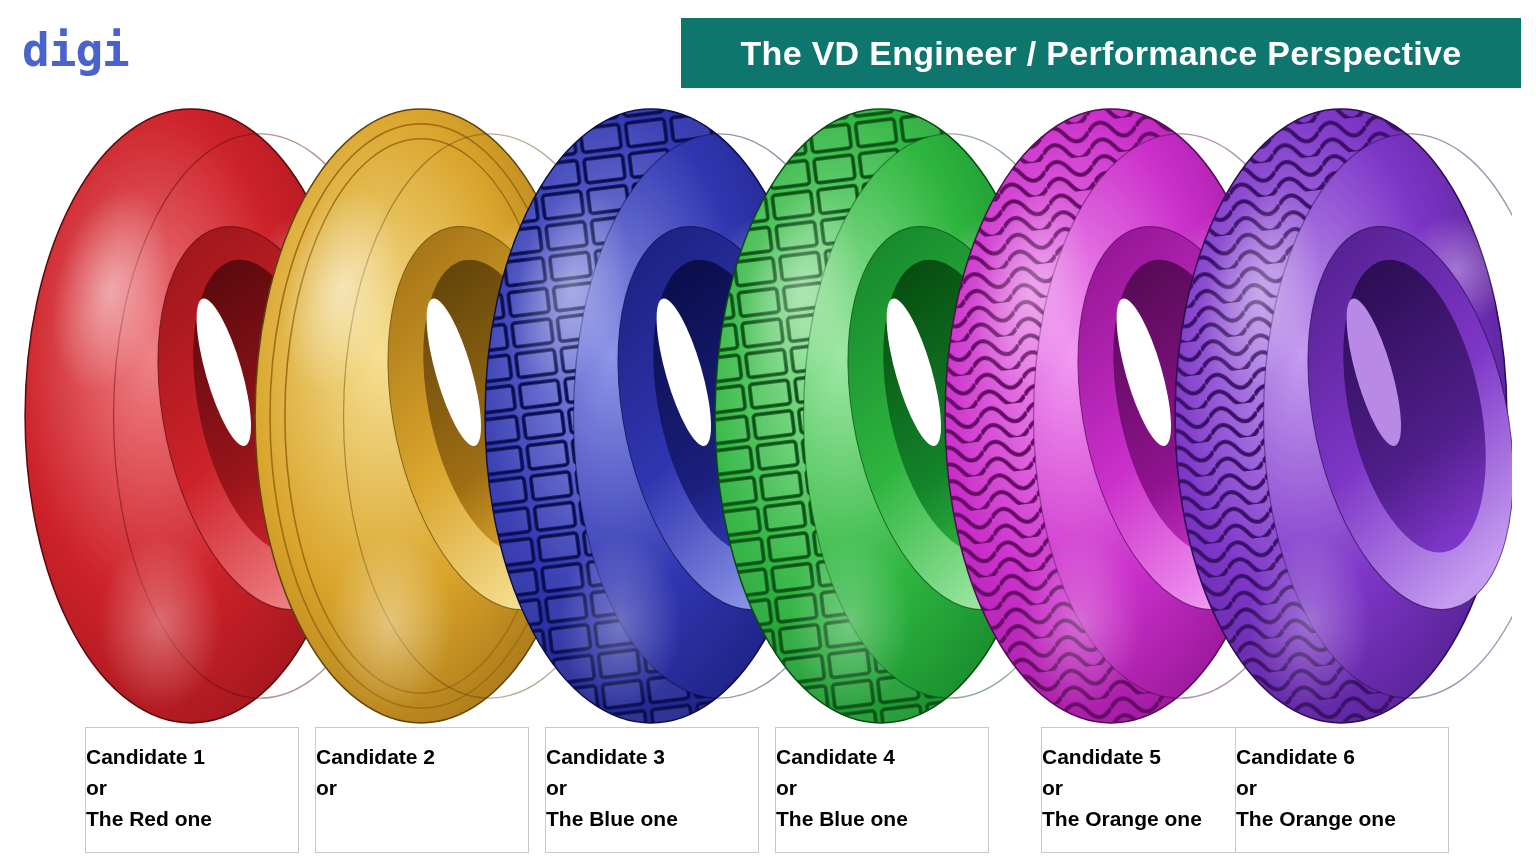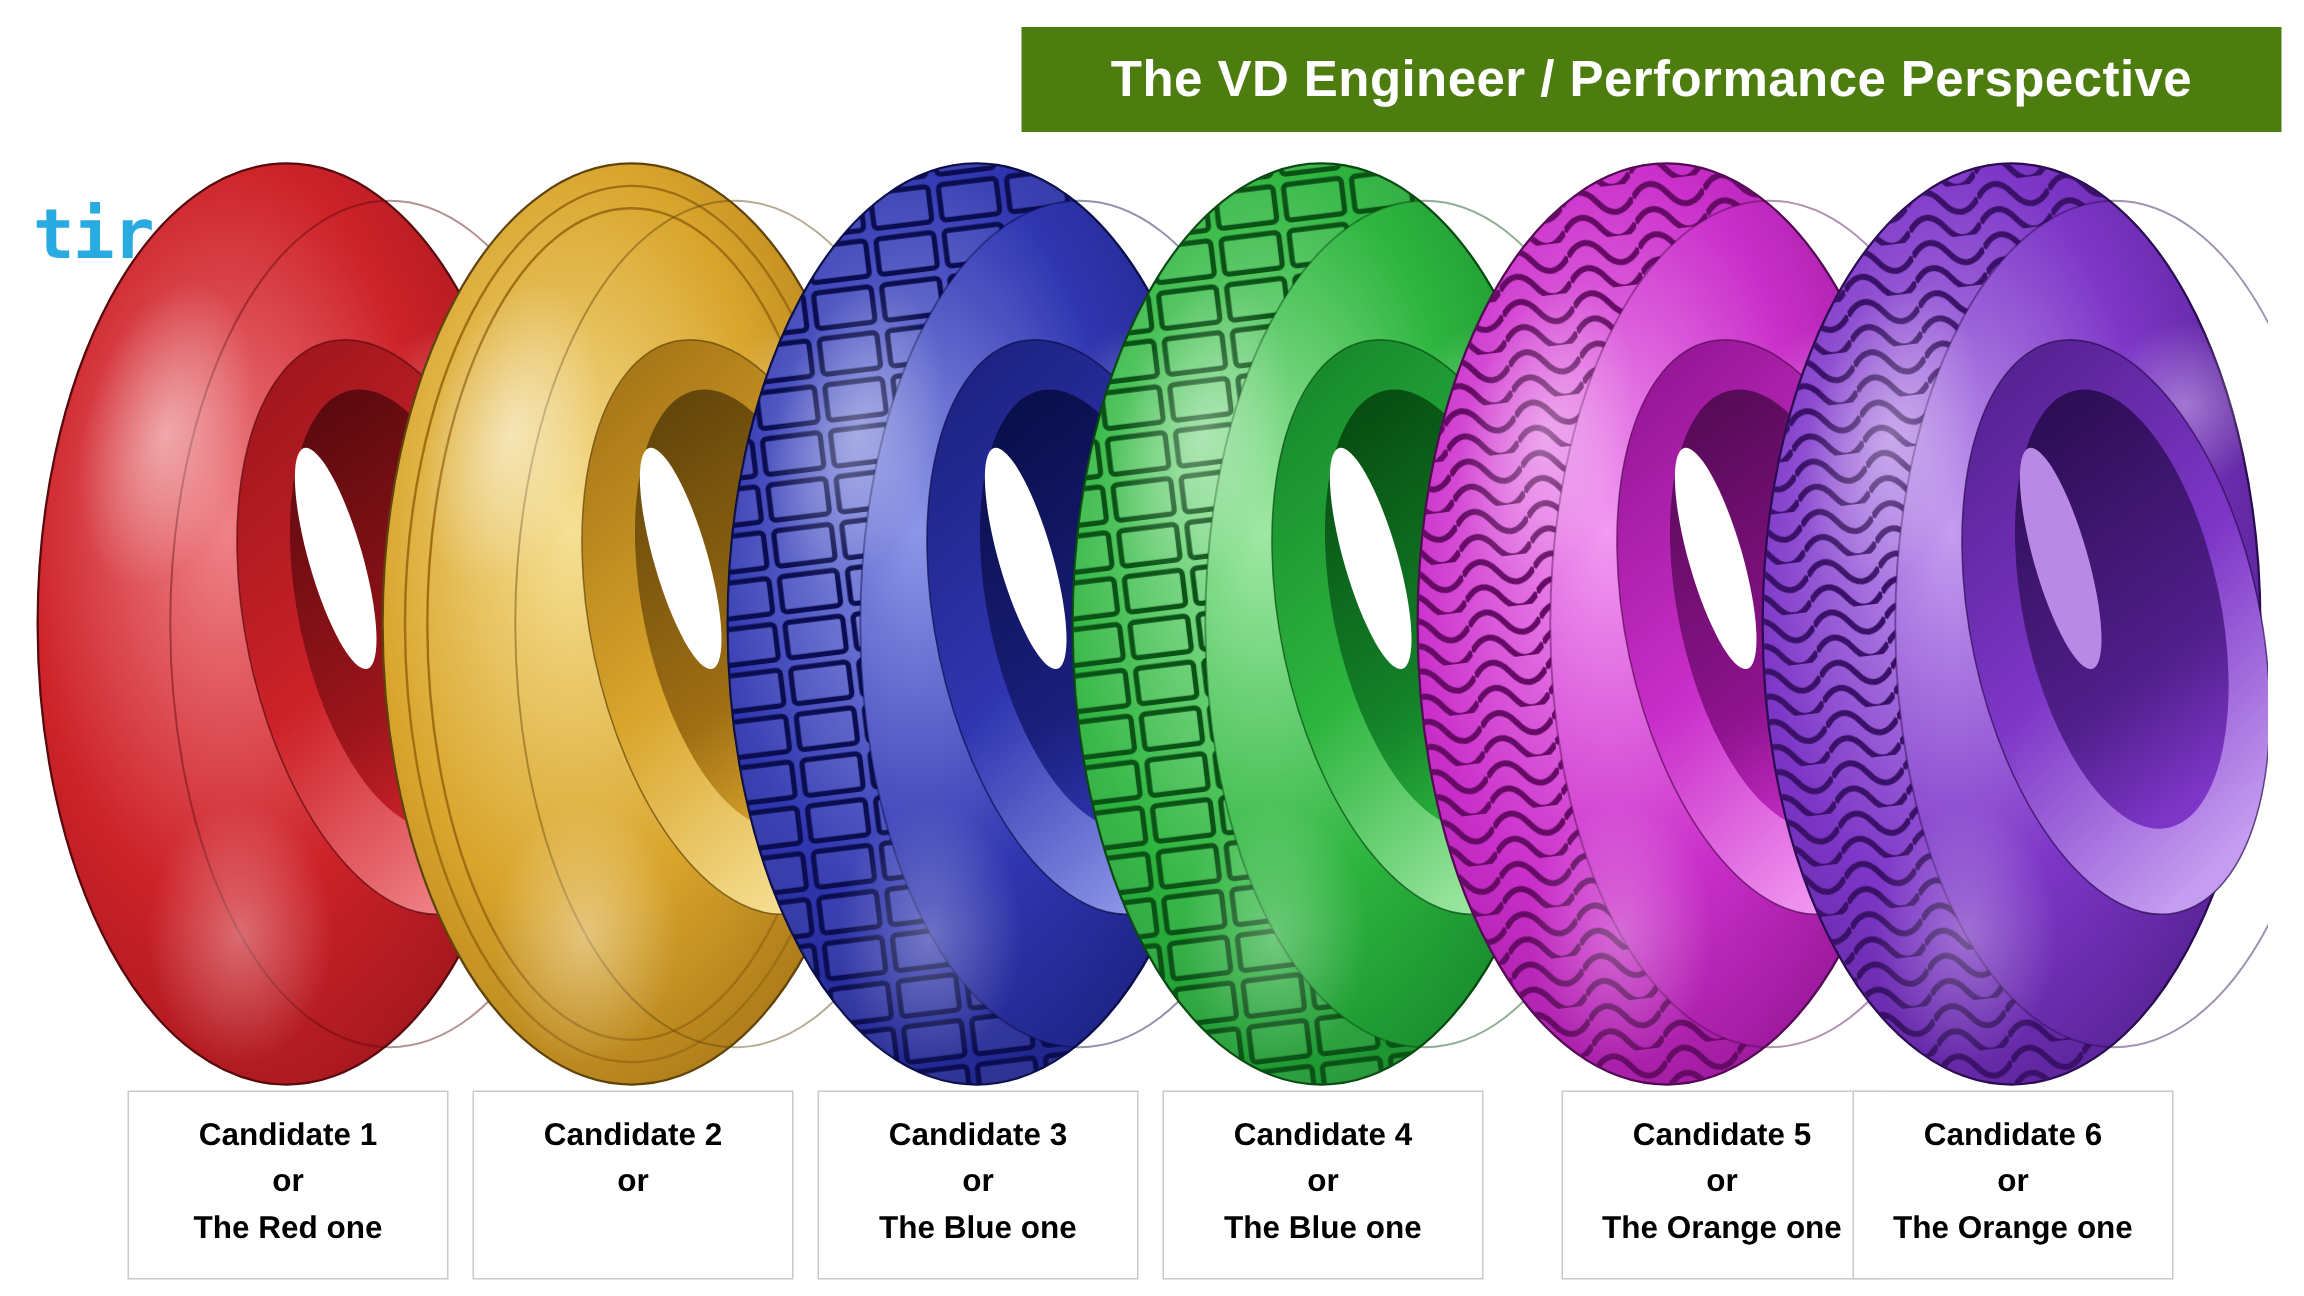--- a/index.html
+++ b/index.html
@@ -9,31 +9,31 @@
   }
   .logo{
     position:absolute;left:22px;top:18px;height:64px;
     font-family:"DejaVu Sans Mono",monospace;font-weight:bold;
     font-size:46px;letter-spacing:-1px;line-height:64px;user-select:none;
   }
   .logo .digi{color:#4a63cc}
   .logo .tire{color:#29abe2}
   .banner{
     position:absolute;left:681px;top:18px;width:840px;height:70px;
-    background:#4d7c0f;display:flex;align-items:center;justify-content:center;
+    background:#0f766e;display:flex;align-items:center;justify-content:center;
   }
   .banner h1{
     margin:0;color:#ffffff;font-size:34px;font-weight:700;letter-spacing:.3px;
     white-space:nowrap;
   }
   .tire{position:absolute;top:106px;width:342px;height:620px}
   .t0{left:20px}.t1{left:250px}.t2{left:480px}.t3{left:710px}.t4{left:940px}.t5{left:1170px}
   .candidate-box{
     position:absolute;top:727px;width:214px;height:126px;box-sizing:border-box;
-    background:#ffffff;border:1px solid #c9c9c9;text-align:center;color:#000000;
+    background:#ffffff;border:1px solid #c9c9c9;text-align:left;color:#000000;
     font-weight:700;font-size:21px;line-height:31px;padding-top:13px;
   }
   .c0{left:85px}.c1{left:315px}.c2{left:545px}.c3{left:775px}.c4{left:1041px}.c5{left:1235px}
 </style>
 </head>
 <body>
 
 <svg width="0" height="0" style="position:absolute" aria-hidden="true">
   <defs>
     <radialGradient id="hl" cx="0.5" cy="0.5" r="0.5">
@@ -56,21 +56,21 @@
     </pattern>
     <pattern id="patWave5" patternUnits="userSpaceOnUse" width="48" height="34" patternTransform="rotate(-7)">
       <path d="M0 10 Q12 -6 24 10 T48 10" fill="none" stroke-width="4" stroke="#3a1168"></path>
       <path d="M0 27 Q12 11 24 27 T48 27" fill="none" stroke-width="4" stroke="#3a1168"></path>
     </pattern>
   </defs>
 </svg>
 
 <header>
   <div class="logo">
-    <span class="tire">tire</span>
+    <span class="digi">digi</span><span class="tire">tire</span>
   </div>
   <div class="banner">
     <h1>The VD Engineer / Performance Perspective</h1>
   </div>
 </header>
 
 <main>
 
   <svg class="tire t0" viewBox="0 0 342 624">
     <defs>

